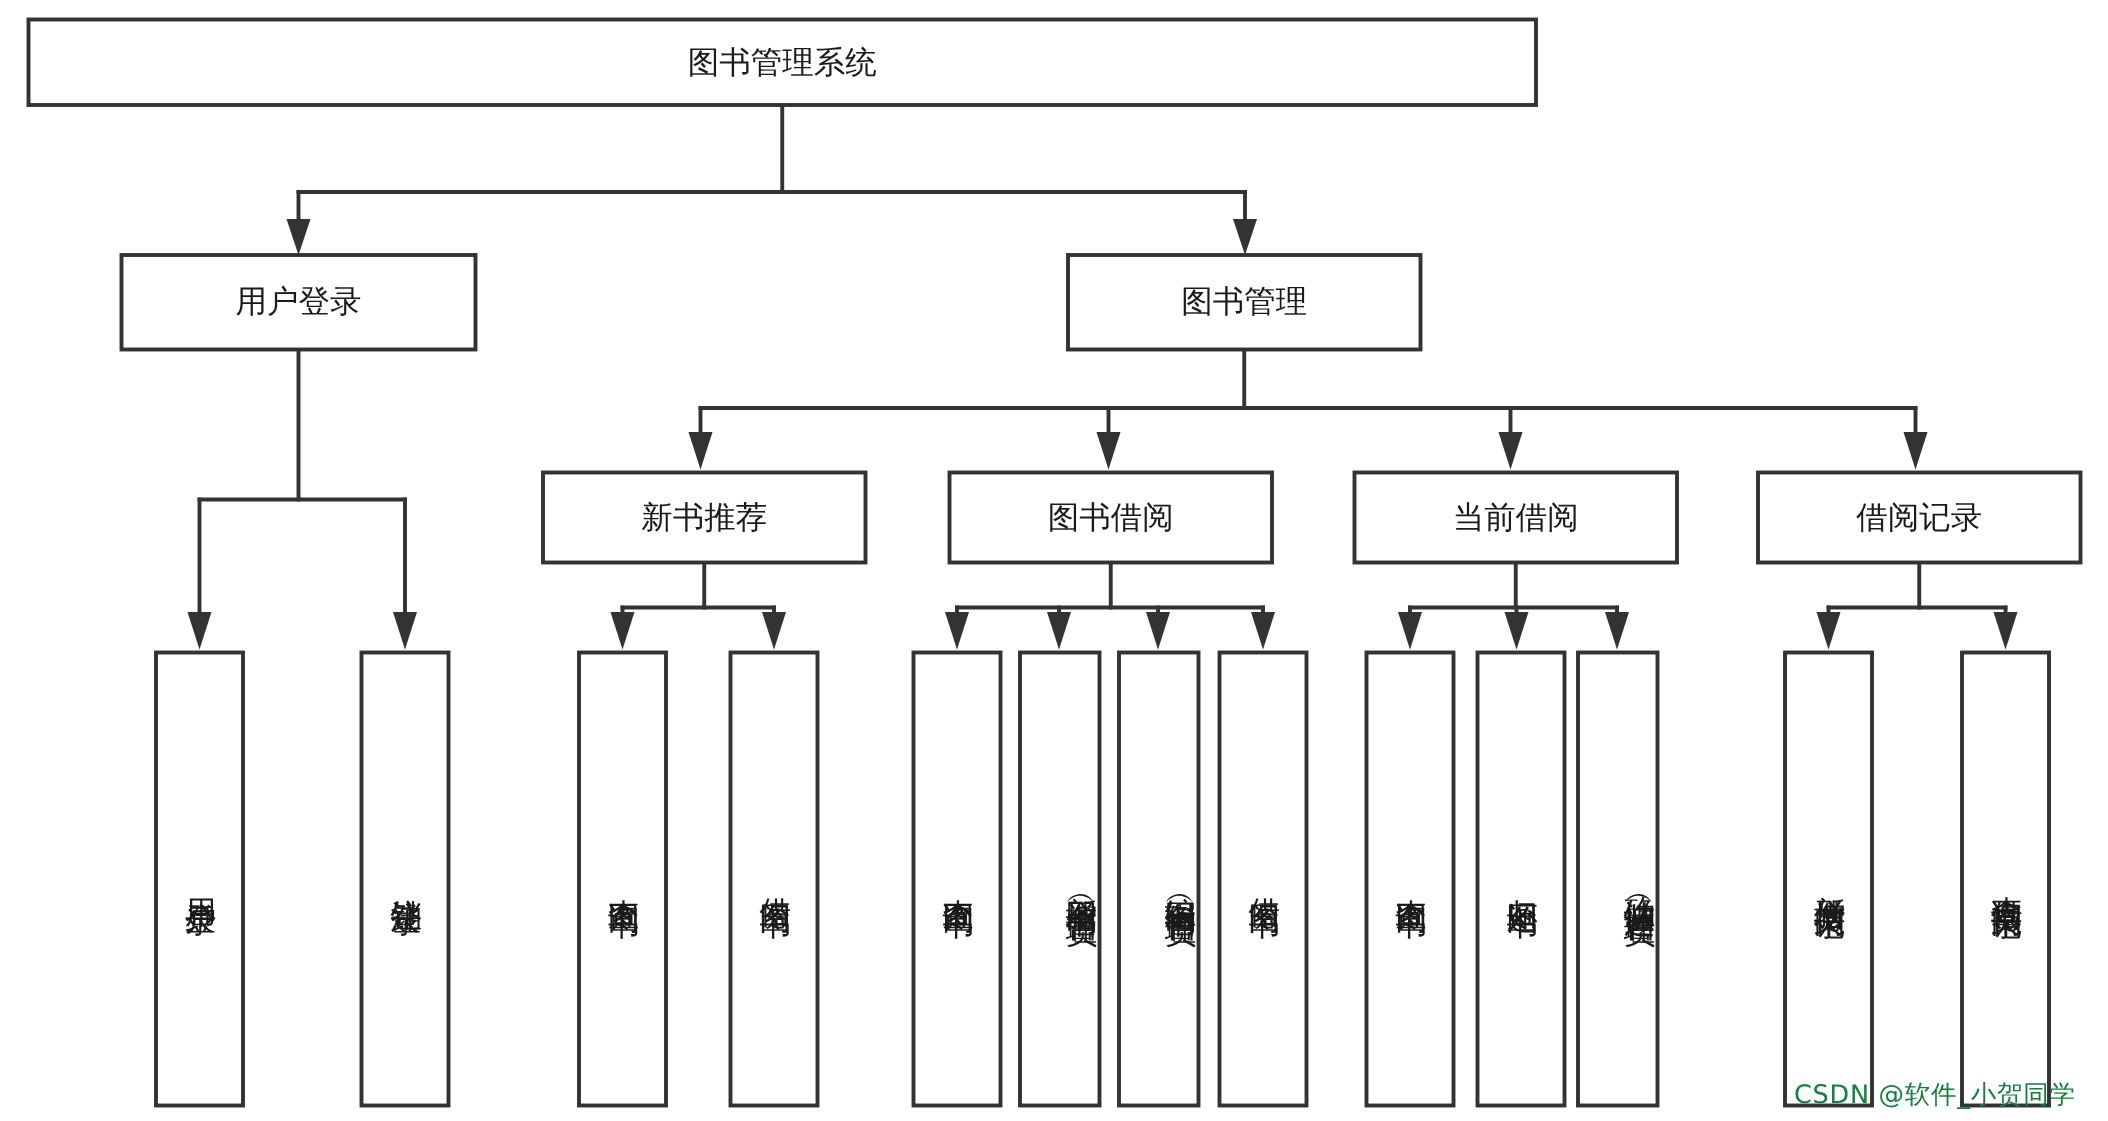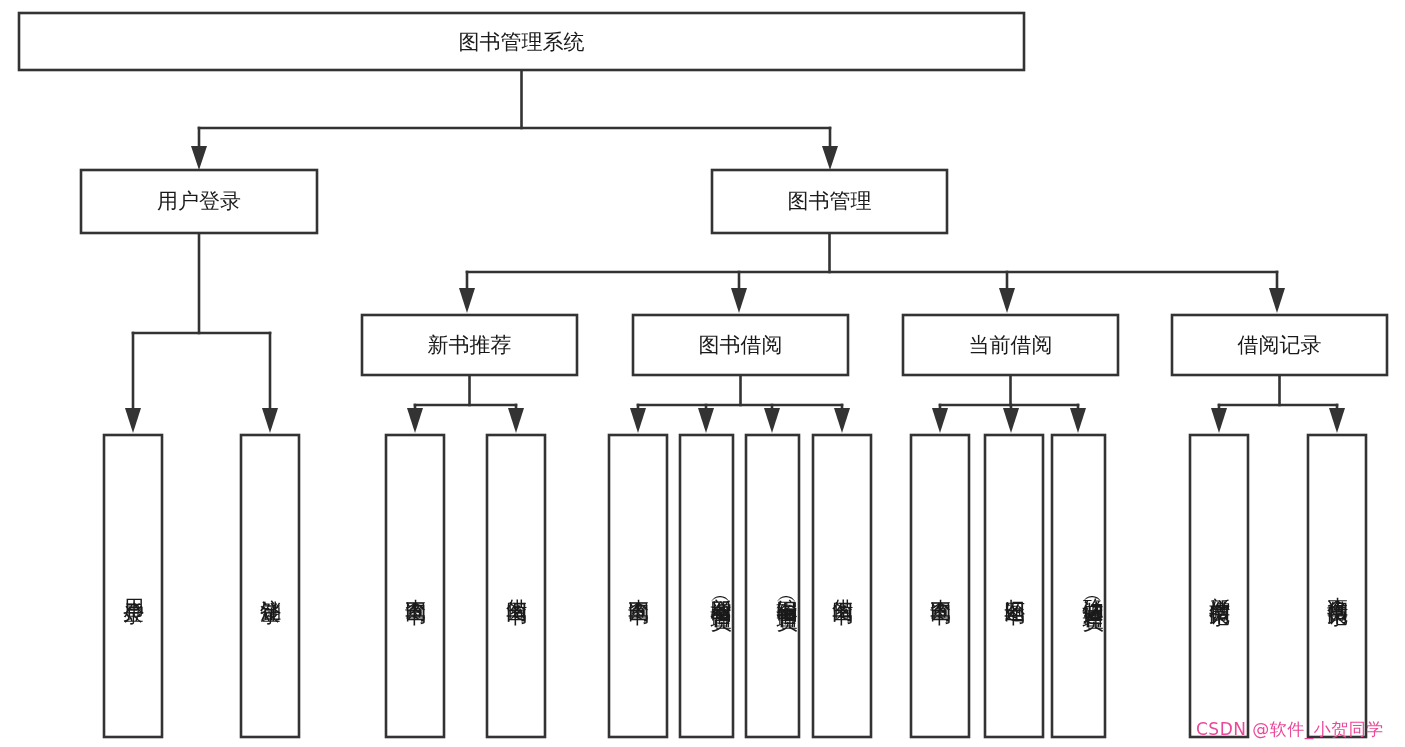--- a/index.html
+++ b/index.html
@@ -62,21 +62,21 @@
     align-items: center;
     justify-content: center;
     text-align: center;
     pointer-events: none;
     white-space: nowrap;
   }
   .watermark {
     position: absolute;
     font-family: "DejaVu Sans", "Liberation Sans", sans-serif;
     font-size: 17px;
-    color: #ec4899;
+    color: #15803d;
     white-space: nowrap;
     letter-spacing: 0.5px;
   }
 </style>
 </head>
 <body>
 
 <div id="diagram-root">
 
   <svg class="diagram-canvas" viewBox="0 0 1405 747">

